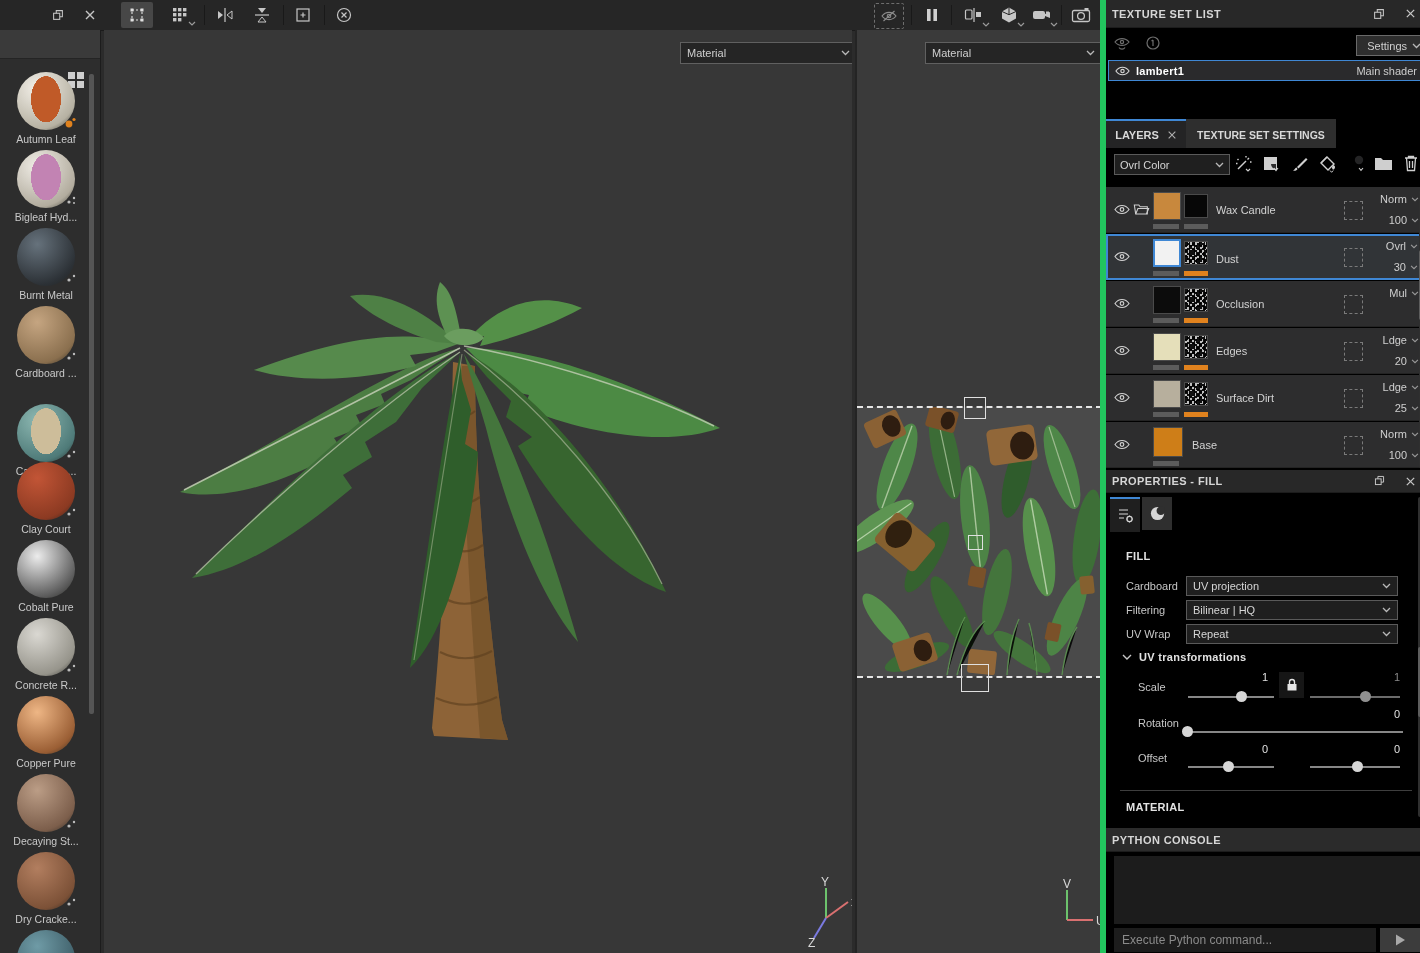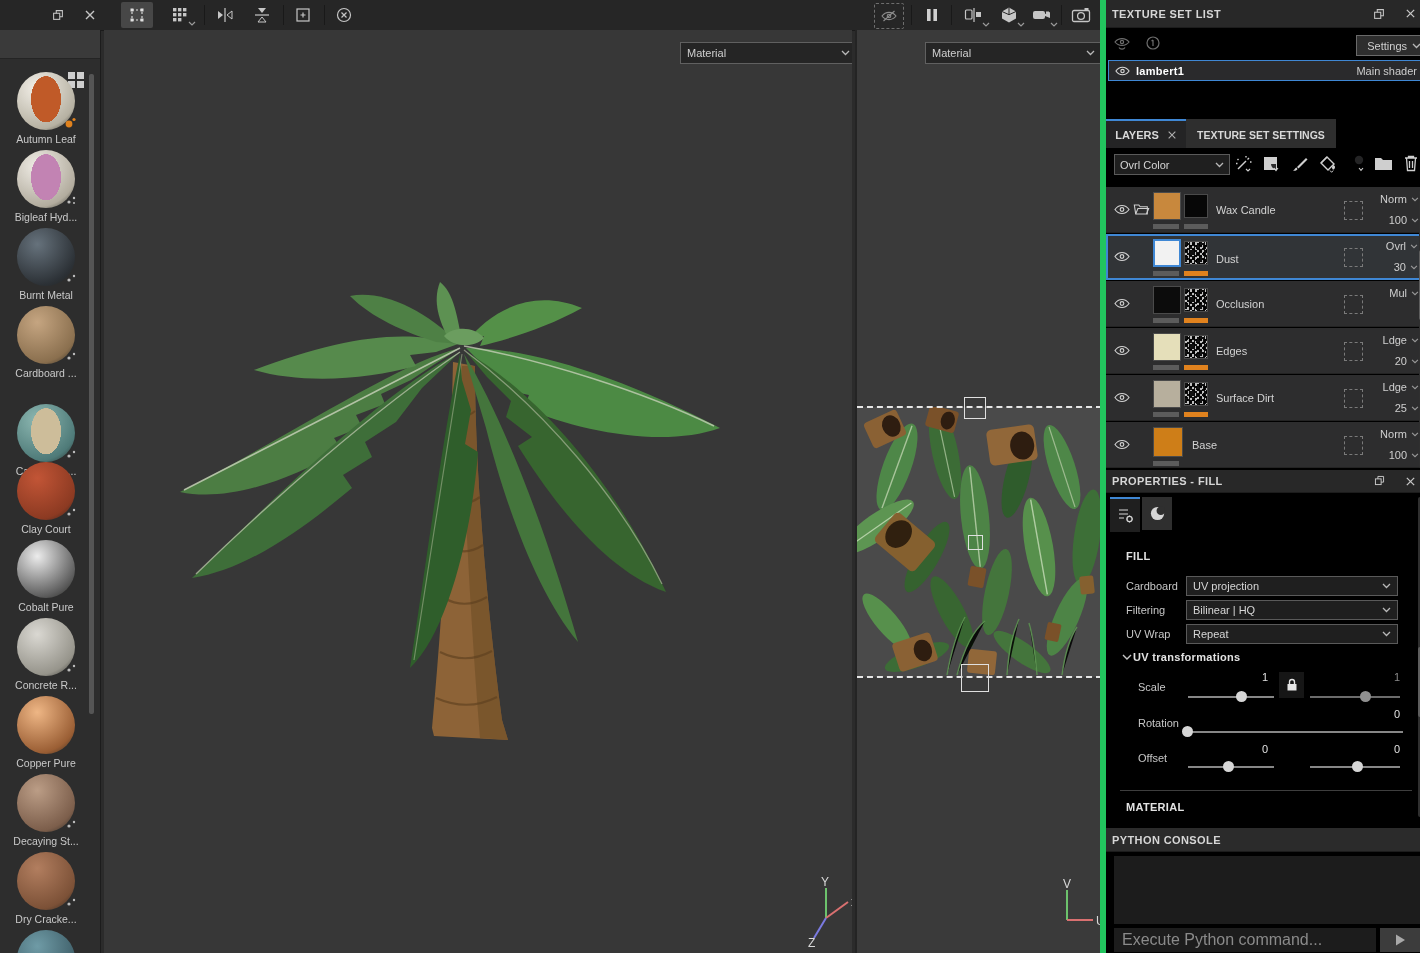--- a/index.html
+++ b/index.html
@@ -60,21 +60,21 @@
   .slider .knob{position:absolute;width:11px;height:11px;border-radius:50%;background:#d6d6d6;top:-5px;}
   .slider.dis{background:#6b6b6b;}
   .slider.dis .knob{background:#909090;}
   .sval{position:absolute;color:#e0e0e0;}
   .sval.dis{color:#8a8a8a;}
   .lockbtn{position:absolute;left:173px;top:672px;width:25px;height:26px;background:#161616;display:flex;align-items:center;justify-content:center;}
   .secdiv{position:absolute;left:14px;right:14px;height:1px;background:#3e3e3e;}
   .bold{font-weight:bold;letter-spacing:.3px;}
   .pyout{position:absolute;left:8px;top:856px;width:306px;height:68px;background:#1c1c1c;}
   .pyin{position:absolute;left:8px;top:928px;width:262px;height:24px;background:#1c1c1c;border:none;color:#bfbfbf;
-        padding:0 8px;font-family:"Liberation Sans",sans-serif;font-size:16px;box-sizing:border-box;}
+        padding:0 8px;font-family:"Liberation Sans",sans-serif;font-size:12px;box-sizing:border-box;}
   .pyin::placeholder{color:#8a8a8a;}
   .pyplay{position:absolute;left:274px;top:928px;width:40px;height:24px;background:#3c3c3c;display:flex;align-items:center;justify-content:center;}
   .vscroll{position:absolute;width:5px;background:#2f2f2f;border-radius:2px;}
   .vscroll .vh{position:absolute;left:0;width:5px;background:#5d5d5d;border-radius:2px;}
   .proptab{position:absolute;top:497px;width:30px;height:33px;display:flex;align-items:center;justify-content:center;}
   .proptab.on{background:#1f1f1f;border-top:2px solid #3f87d4;}
   .proptab.off{background:#2f2f2f;}
 </style>
 </head>
 <body>
@@ -802,21 +802,21 @@
         </svg>
     </div>
     <div class="prop-label abs" style="left:20px;top:628px;">UV Wrap</div>
     <div class="dd" style="top:624px;">
       <span>Repeat</span>
       <svg class="ic" width="9" height="6" viewBox="0 0 9 6" fill="none" stroke="#b8b8b8" stroke-width="1.3">
           <path d="M1 1l3.5 3.5L8 1"></path>
         </svg>
     </div>
 
-    <div class="abs" style="left:16px;top:651px;display:flex;align-items:center;gap:1px;">
+    <div class="abs" style="left:16px;top:651px;display:flex;align-items:center;gap:7px;">
       <svg class="ic" width="10" height="7" viewBox="0 0 10 7" fill="none" stroke="#c6c6c6" stroke-width="1.4">
           <path d="M1 1l4 4 4-4"></path>
         </svg>
       <span class="bold" style="color:#e2e2e2;">UV transformations</span>
     </div>
 
     <div class="prop-label abs" style="left:32px;top:681px;">Scale</div>
     <div class="sval abs" style="left:140px;top:671px;width:22px;text-align:right;">1</div>
     <div class="slider" style="left:82px;top:696px;width:86px;">
         <div class="knob" style="left:48px;"></div>

